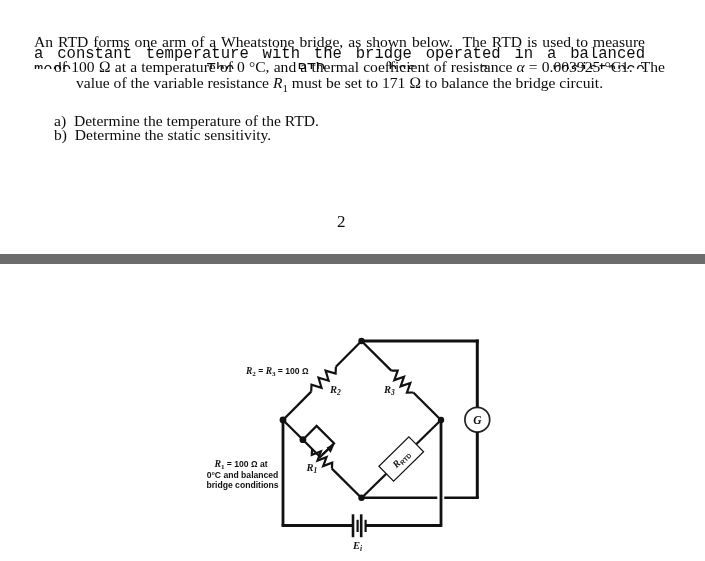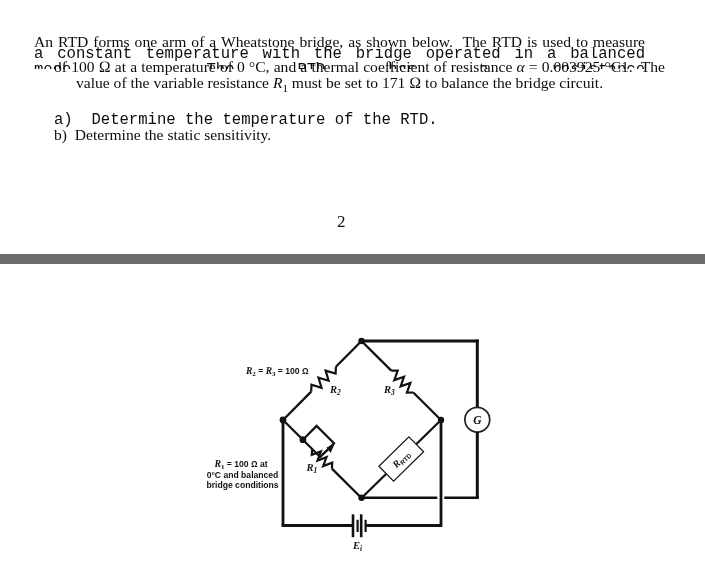--- a/index.html
+++ b/index.html
@@ -13,21 +13,21 @@
 <body>
 
 <div class="ln j" style="top:13.7px;margin-top:20px;">An RTD forms one arm of a Wheatstone bridge, as shown below.&nbsp; The RTD is used to measure</div>
 
 <div class="ln j" style="top:47px;font-family:Liberation Mono, monospace;">a constant temperature with the bridge operated in a balanced mode.&nbsp; The RTD has a resistance</div>
 
 <div class="ln j" style="top:59px;margin-left:20px;">of 100 Ω at a temperature of 0 °C, and a thermal coefficient of resistance <i>α</i> = 0.003925 °C1.&nbsp; The</div>
 
 <div class="ln" style="top:75.2px;text-align:center;">value of the variable resistance <i>R</i><sub style="font-size:11px;">1</sub> must be set to 171 Ω to balance the bridge circuit.</div>
 
-<div class="ln" style="left:54px;top:113.3px;font-family:Liberation Mono, monospace;">a)&nbsp;&nbsp;Determine the temperature of the RTD.</div>
+<div class="ln" style="left:54px;top:113.3px;">a)&nbsp;&nbsp;Determine the temperature of the RTD.</div>
 
 <div class="ln" style="left:54px;top:127px;">b)&nbsp;&nbsp;Determine the static sensitivity.</div>
 
 <div class="ln" style="left:333.3px;top:212.9px;width:16px;text-align:center;font-size:17px;">2</div>
 
 <div style="position:absolute;left:0;top:253.8px;width:705px;height:9.9px;background:#6c6c6c;"></div>
 
 <svg style="position:absolute;left:0;top:0;" width="705" height="561" viewBox="0 0 705 561">
 
   <polyline points="283,420 311.2,391.6" fill="none" stroke="#111" stroke-width="2.3"></polyline>

